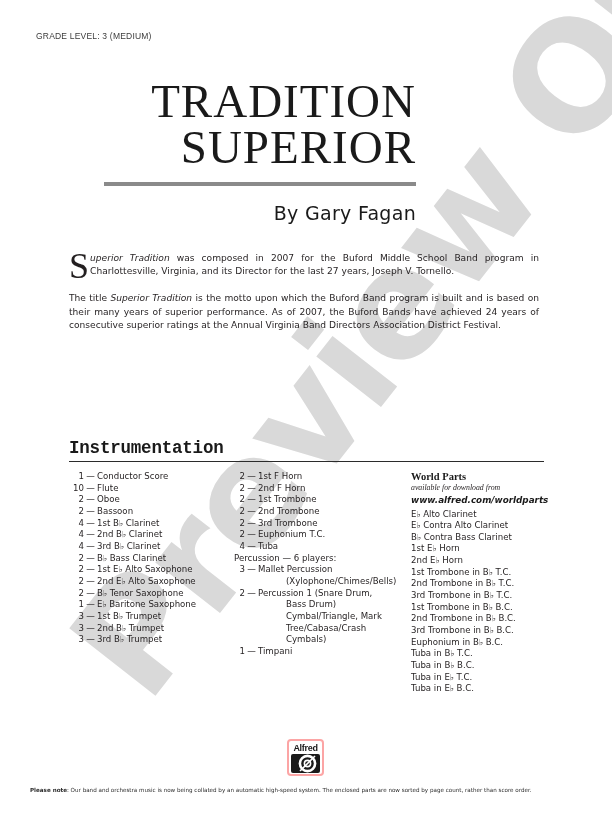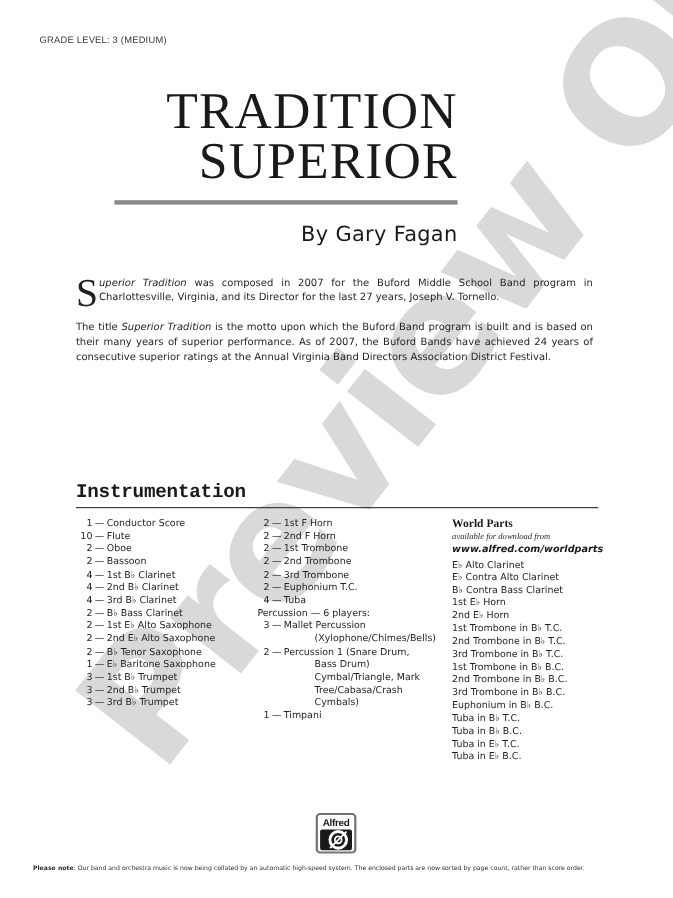--- a/index.html
+++ b/index.html
@@ -225,21 +225,21 @@
     left: 287px;
     top: 739px;
     width: 37px;
     height: 37px;
   }
   .logo-box {
     width: 37px;
     height: 37px;
     border-radius: 4px;
     background: #ffffff;
-    border: 2px solid #737373;
+    border: 2px solid #fca5a5;
     box-sizing: border-box;
     position: relative;
     overflow: hidden;
   }
   .logo-word {
     position: absolute;
     left: 0; right: 0;
     top: 2px;
     text-align: center;
     font-family: "Liberation Sans", sans-serif;

